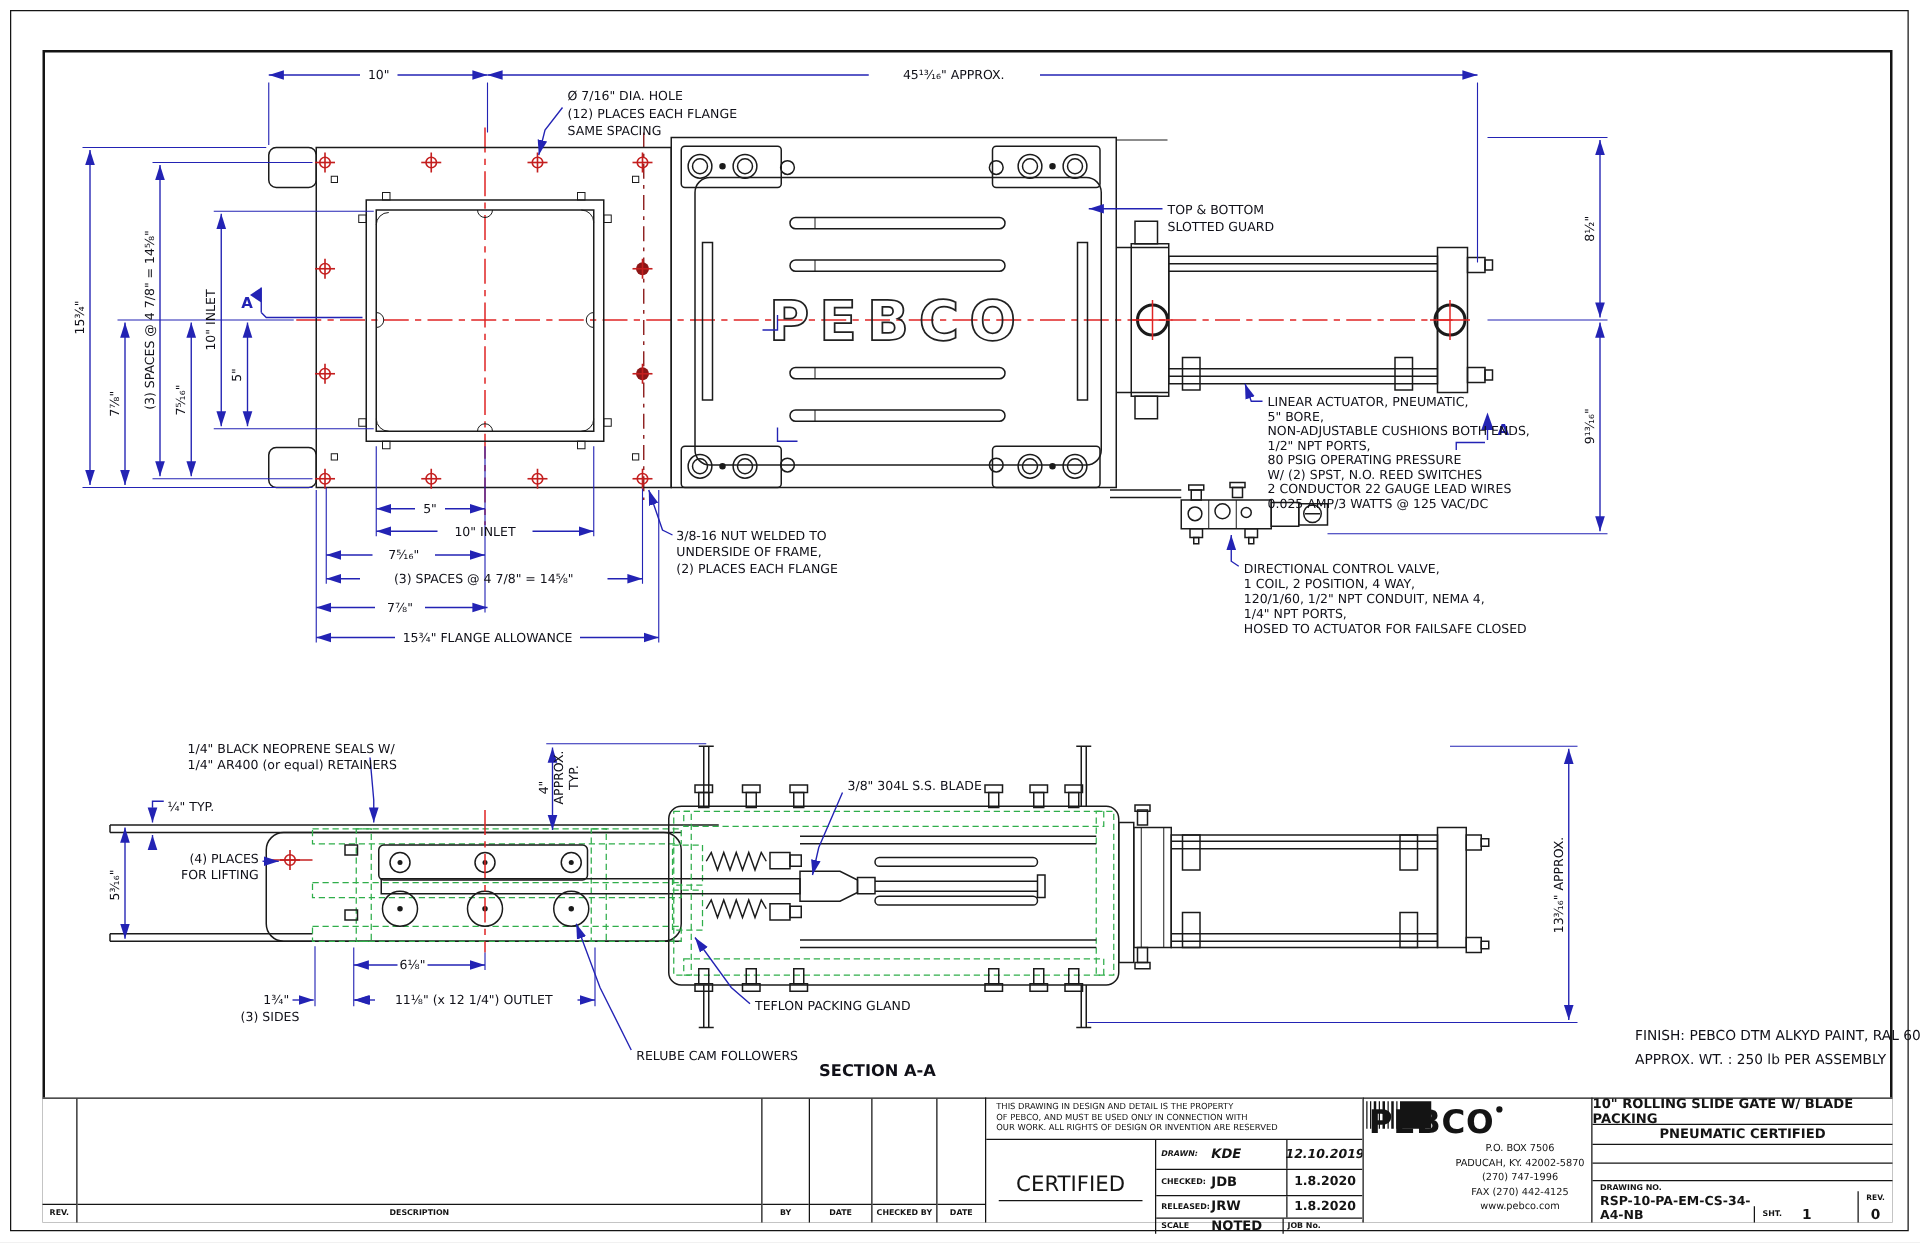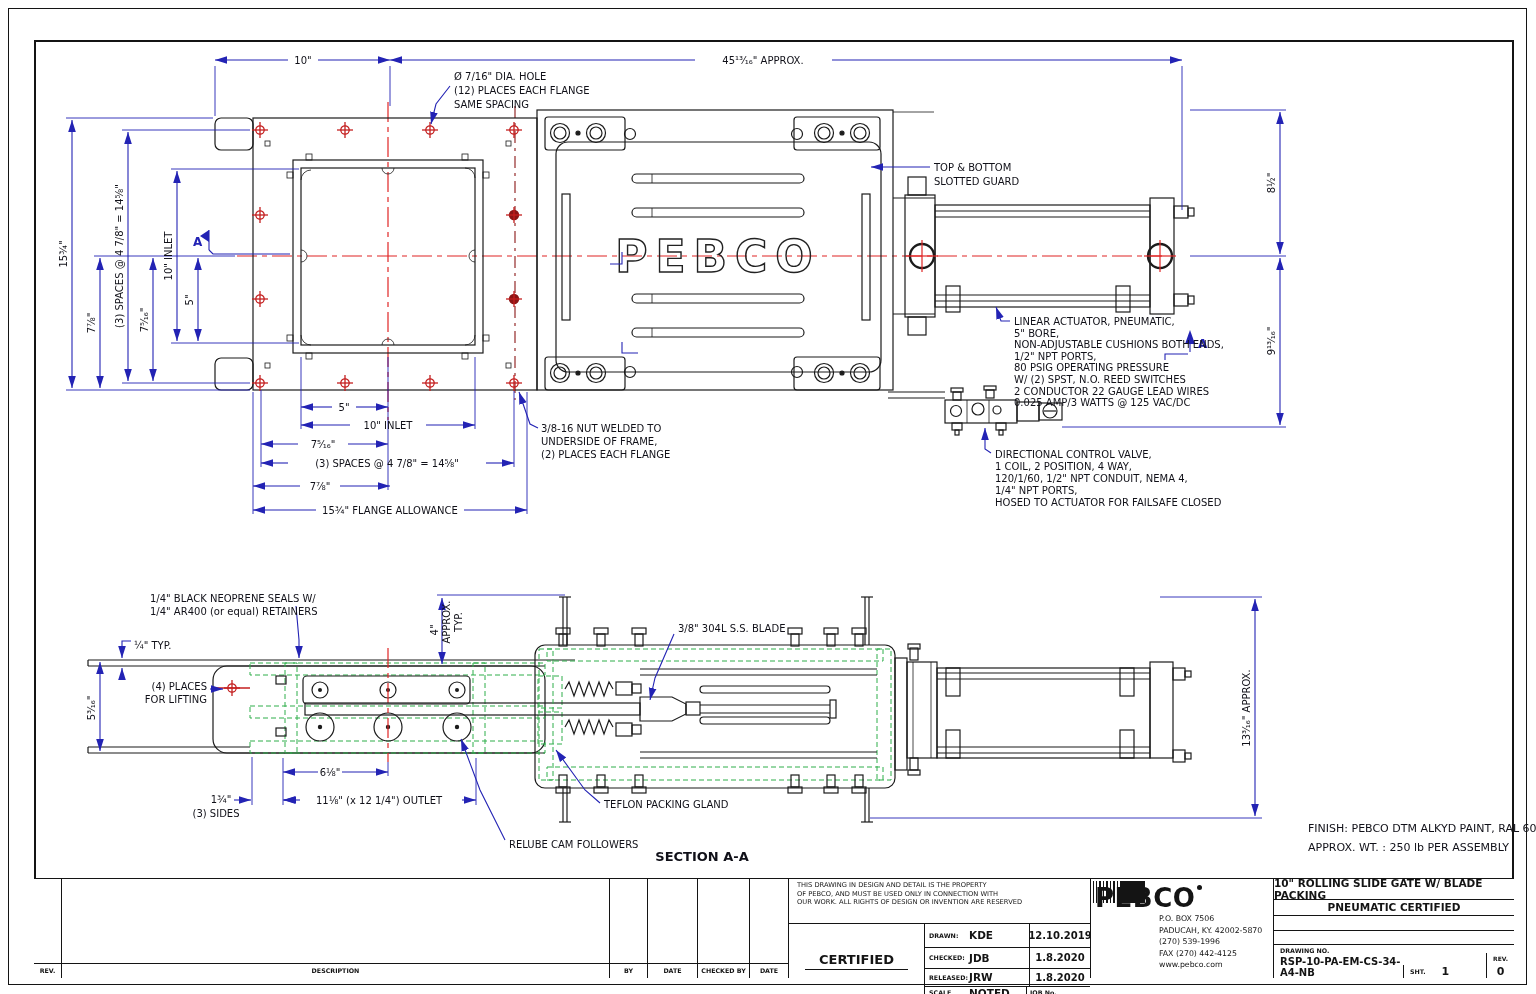--- a/index.html
+++ b/index.html
@@ -22,35 +22,35 @@
   
   .tb{position:absolute;box-sizing:border-box;background:#fff;color:#141414;}
   .outerb{position:absolute;left:8px;top:8px;width:1519px;height:977px;border:1.5px solid #141414;box-sizing:border-box;}
   .innerb{position:absolute;left:34px;top:40px;width:1480px;height:938px;border:2.6px solid #141414;box-sizing:border-box;}
   .revtab{left:34px;top:878px;width:754px;height:100px;display:flex;border-top:1.6px solid #141414;}
   .rcol{display:flex;flex-direction:column;border-right:1.4px solid #141414;box-sizing:border-box;}
   .rcol:last-child{border-right:none;}
   .rsp{flex:1;}
   .rlb{height:14px;border-top:1.4px solid #141414;font-size:6.3px;font-weight:bold;text-align:center;line-height:14px;}
   .cblock{left:788px;top:878px;width:302px;height:100px;border-left:1.6px solid #141414;border-top:1.6px solid #141414;display:flex;flex-direction:column;}
-  .prop{height:27px;border-bottom:1.4px solid #141414;font-size:6.7px;line-height:8.6px;padding:2px 0 16px 8px;}
+  .prop{height:27px;border-bottom:1.4px solid #141414;font-size:6.7px;line-height:8.6px;padding:2px 0 4px 8px;}
   .clower{flex:1;display:flex;}
   .certcell{width:135px;border-right:1.4px solid #141414;display:flex;align-items:center;justify-content:center;}
-  .cert{font-size:13px;font-weight:bold;border-bottom:1.5px solid #141414;padding:0 14px 2px 14px;}
+  .cert{font-size:17px;font-weight:normal;border-bottom:1.5px solid #141414;padding:0 14px 2px 14px;}
   .ctable{flex:1;display:flex;flex-direction:column;}
   .crow{display:flex;border-bottom:1.3px solid #141414;align-items:center;}
   .crow:last-child{border-bottom:none;}
   .clab{font-size:6.3px;font-weight:bold;padding-left:4px;width:40px;}
   .cval{font-size:10.5px;font-weight:bold;flex:1;}
   .cdate{font-size:10px;font-weight:bold;width:60px;border-left:1.3px solid #141414;align-self:stretch;display:flex;align-items:center;justify-content:center;}
   .co{left:1090px;top:878px;width:183px;height:100px;border-left:1.6px solid #141414;border-top:1.6px solid #141414;}
   .logo{display:flex;align-items:flex-start;padding:6px 0 0 4px;}
   .pebco{font-size:26px;font-weight:bold;letter-spacing:0.5px;line-height:26px;}
   .regdot{width:5px;height:5px;border-radius:50%;background:#141414;display:inline-block;margin:0 0 14px 2px;}
-  .addr{font-size:7.8px;line-height:11.6px;margin:2px 0 16px 68px;}
+  .addr{font-size:7.8px;line-height:11.6px;margin:2px 0 16px 68px;text-align:center;}
   .rblock{left:1273px;top:878px;width:241px;height:100px;border-left:1.6px solid #141414;border-top:1.6px solid #141414;display:flex;flex-direction:column;}
   .trow{border-bottom:1.4px solid #141414;display:flex;align-items:center;justify-content:center;font-weight:bold;}
   .t1{height:20px;font-size:10.5px;}
   .t2{height:18px;font-size:10.5px;}
   .temp{height:18px;}
   .temp2{height:16px;}
   .drow{flex:1;display:flex;border-bottom:none;align-items:flex-end;}
   .dno{flex:1;padding:2px 0 0 6px;}
   .dnl{font-size:6.3px;font-weight:bold;}
   .dnv{font-size:10px;font-weight:bold;margin-top:2px;}
@@ -589,21 +589,21 @@
   <div class="prop">
     <div>THIS DRAWING IN DESIGN AND DETAIL IS THE PROPERTY</div>
     <div>OF PEBCO, AND MUST BE USED ONLY IN CONNECTION WITH</div>
     <div>OUR WORK.  ALL RIGHTS OF DESIGN OR INVENTION ARE RESERVED</div>
   </div>
   <div class="clower">
     <div class="certcell">
           <span class="cert">CERTIFIED</span>
         </div>
     <div class="ctable">
-      <div class="crow" style="height:23px;">
+      <div class="crow" style="height:23px;font-style:italic;">
         <span class="clab">DRAWN:</span>
         <span class="cval">KDE</span>
         <span class="cdate">12.10.2019</span>
       </div>
       <div class="crow" style="height:20px;">
         <span class="clab">CHECKED:</span>
         <span class="cval">JDB</span>
         <span class="cdate">1.8.2020</span>
       </div>
       <div class="crow" style="height:17px;">
@@ -634,21 +634,21 @@
             <rect x="26" y="2" width="1" height="22"></rect>
             <rect x="29" y="2" width="25" height="22"></rect>
       </g>
     </svg>
     <span class="pebco">PEBCO</span>
         <span class="regdot"></span>
   </div>
   <div class="addr">
     <div>P.O. BOX 7506</div>
     <div>PADUCAH, KY. 42002-5870</div>
-    <div>(270) 539-1996</div>
+    <div>(270) 747-1996</div>
     <div>FAX (270) 442-4125</div>
     <div>www.pebco.com</div>
   </div>
 </div>
 
 <div class="tb rblock">
   <div class="trow t1">10" ROLLING SLIDE GATE W/ BLADE PACKING</div>
   <div class="trow t2">PNEUMATIC CERTIFIED</div>
   <div class="trow temp"></div>
   <div class="trow temp2"></div>

